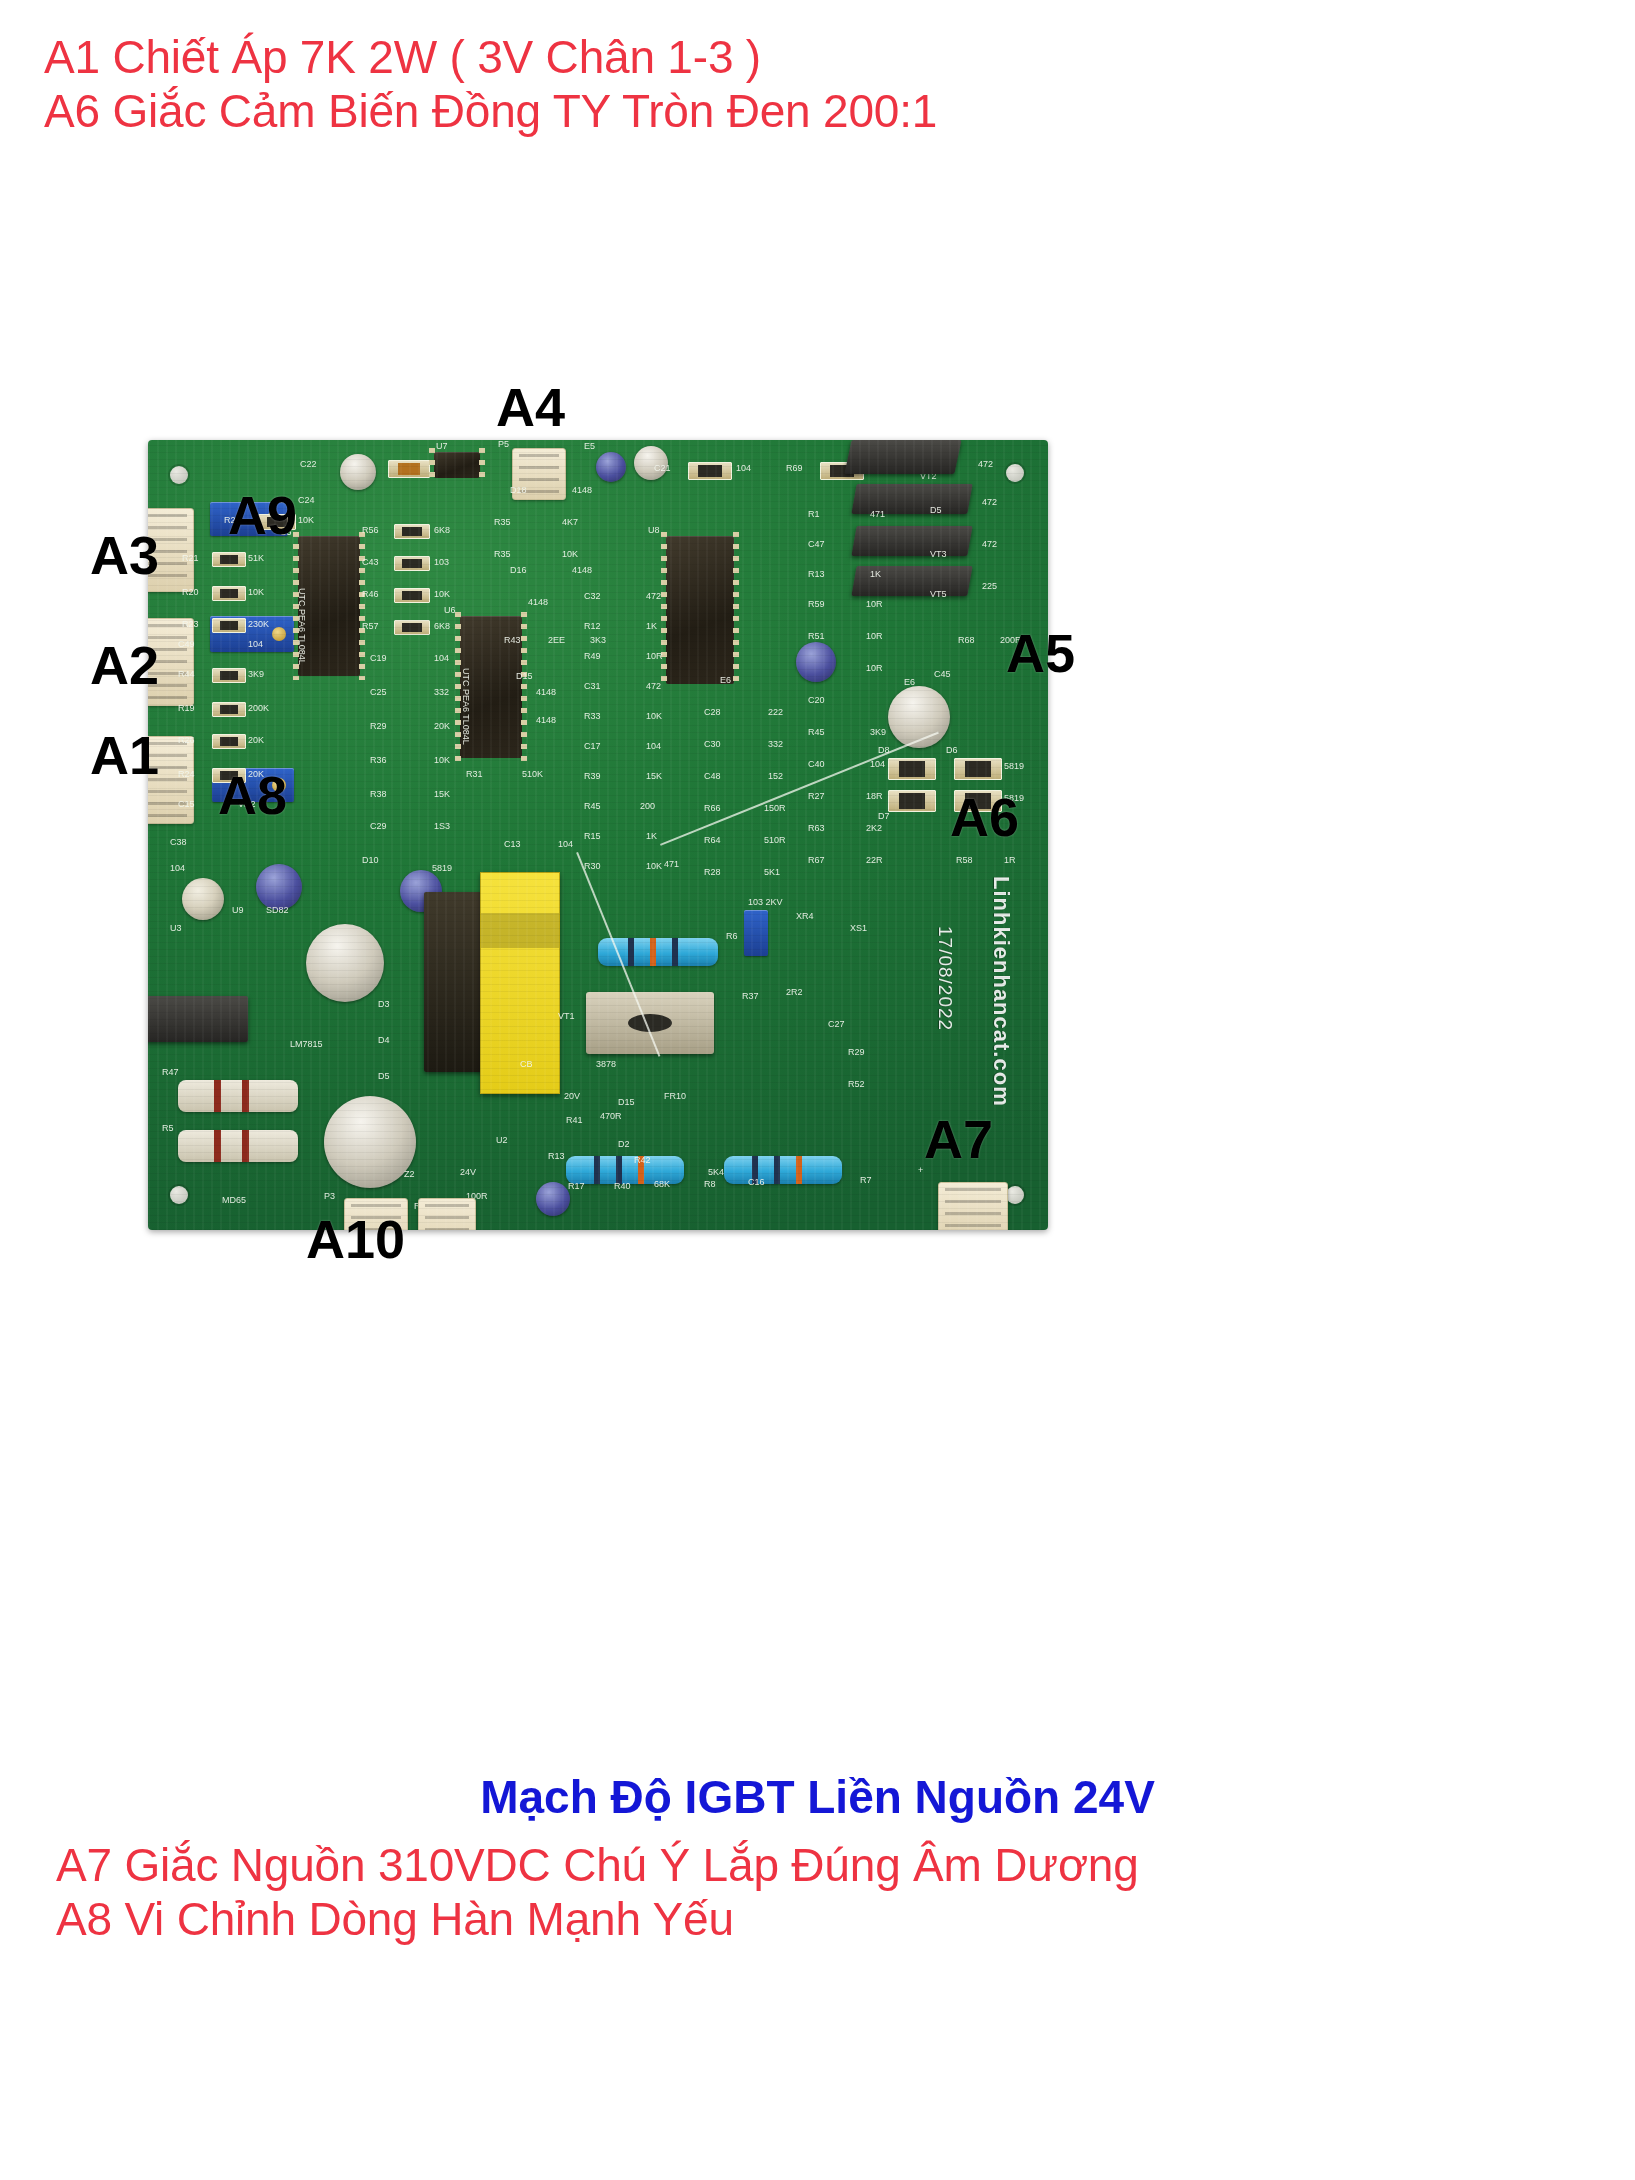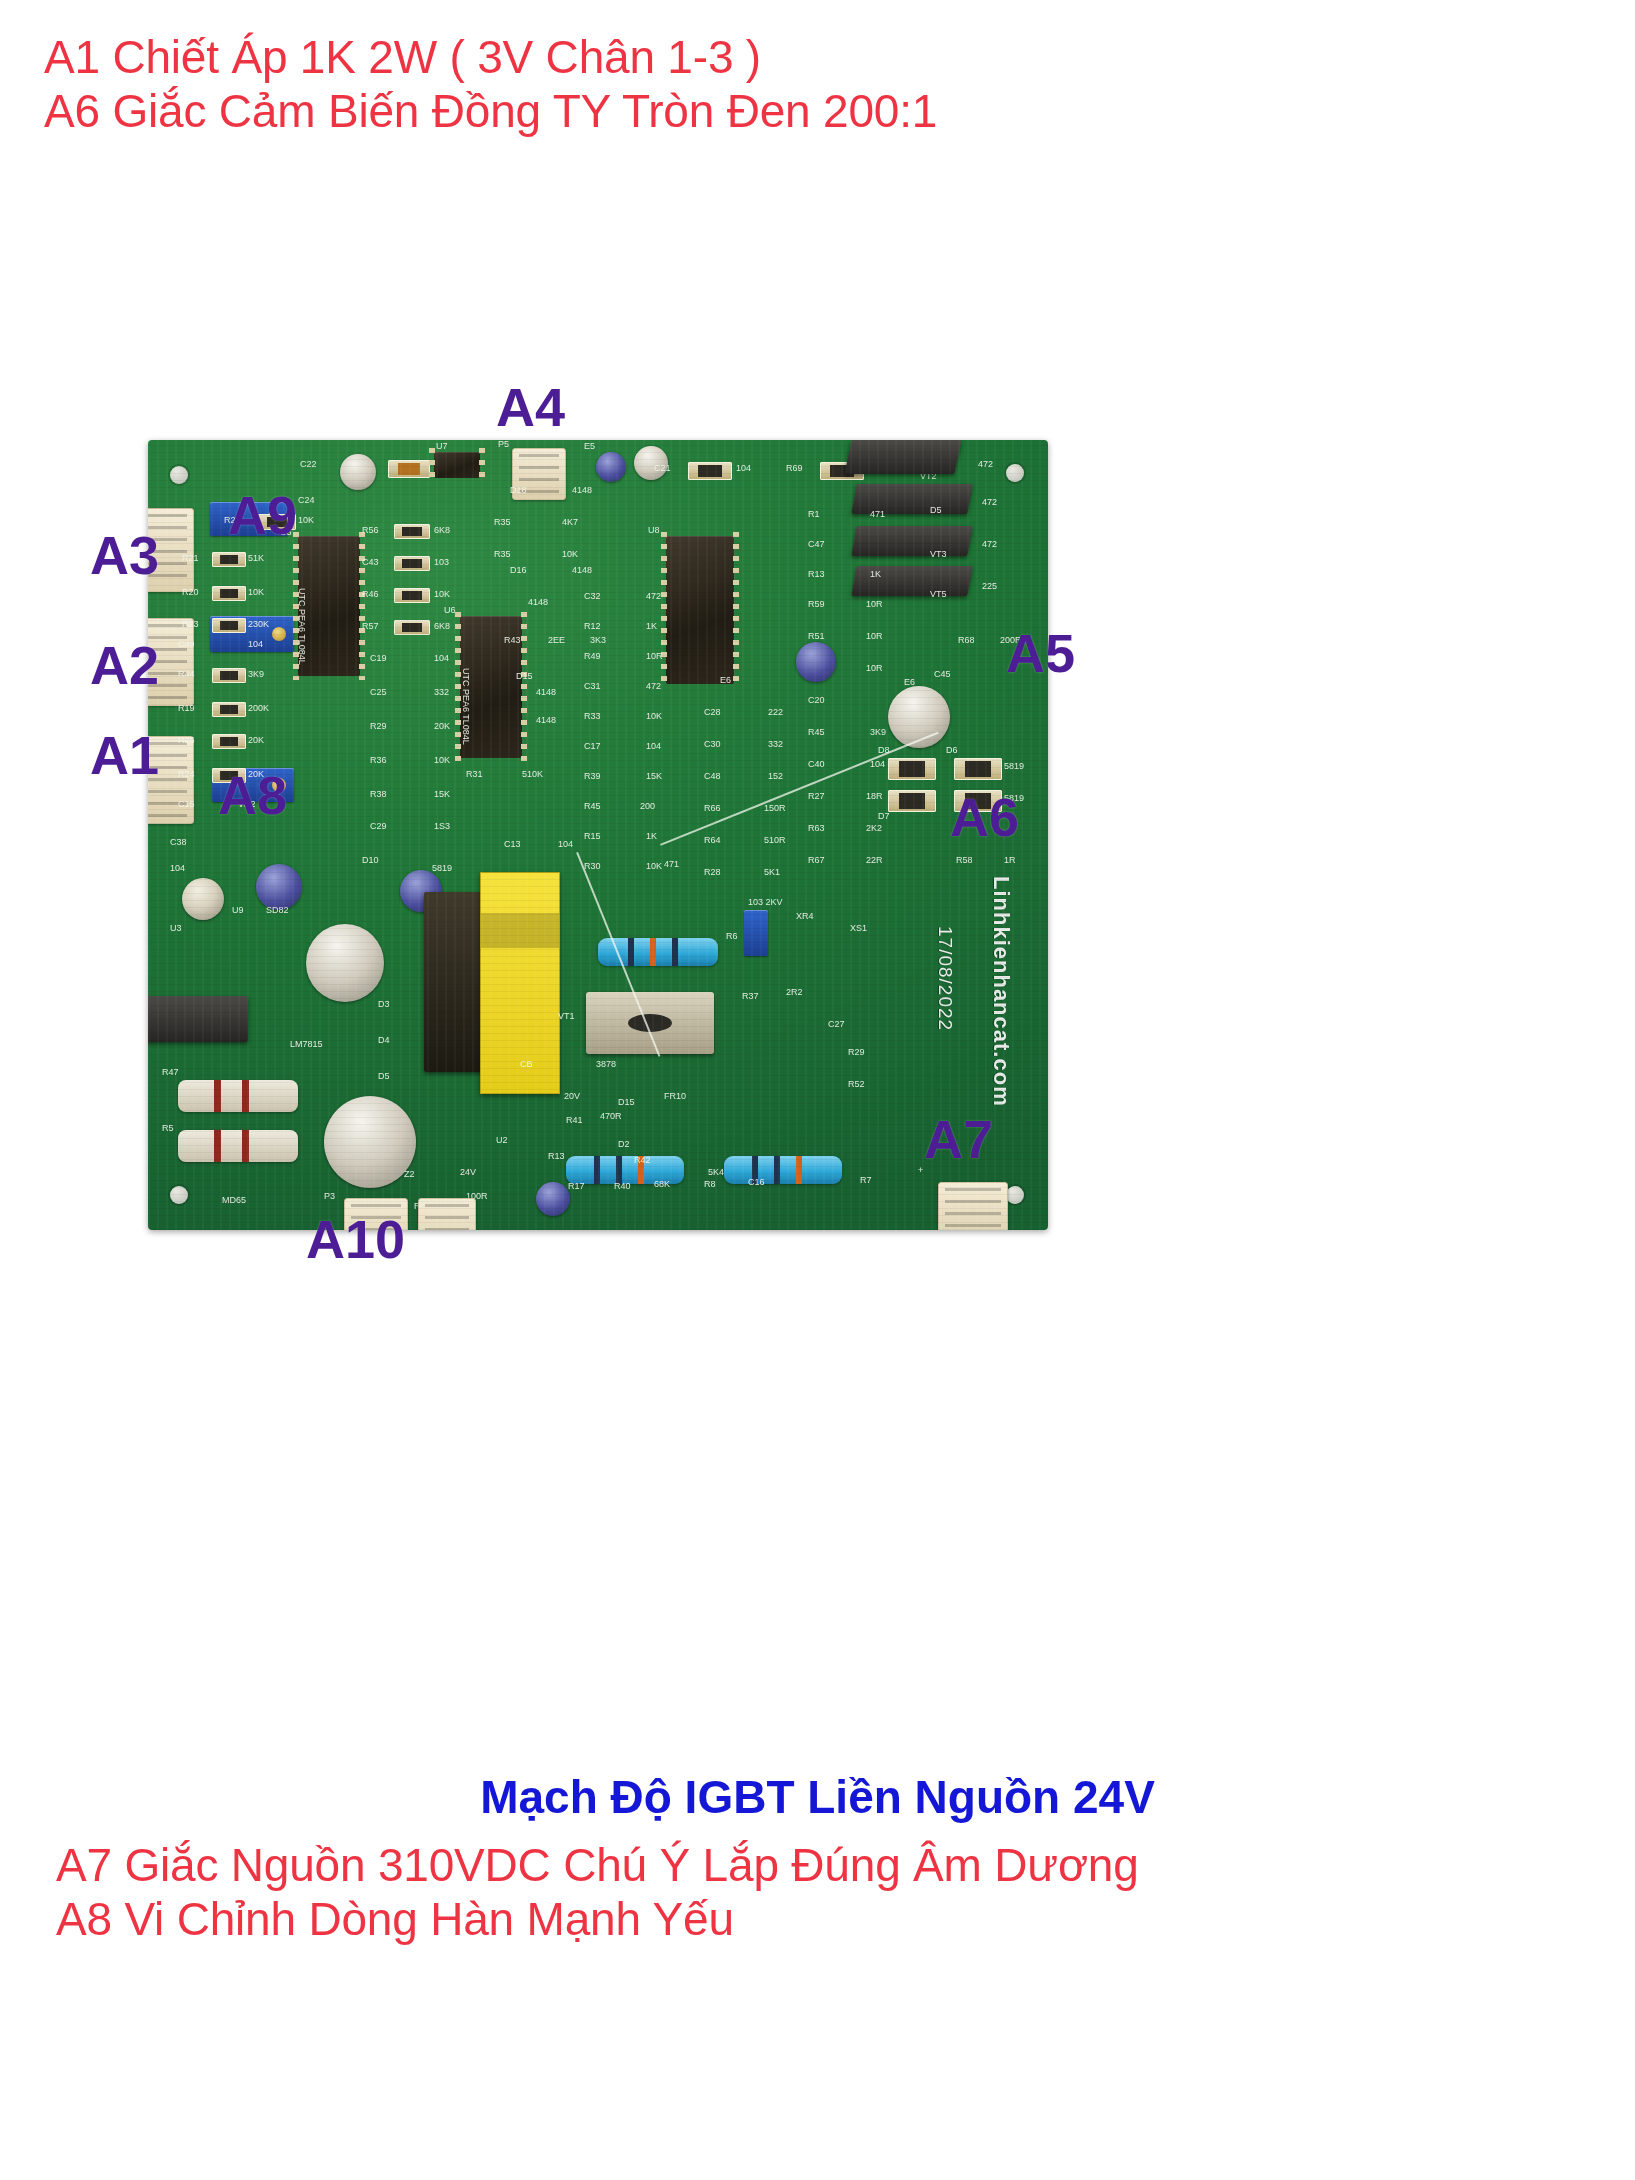--- a/index.html
+++ b/index.html
@@ -90,37 +90,37 @@
   .xfmr{position:absolute;background:linear-gradient(180deg,#f6e23c,#e4cc18);border:1px solid #b9a413;
     box-shadow:0 2px 5px rgba(0,0,0,.45);}
   .xfmr i{position:absolute;left:0;right:0;top:18%;height:16%;background:rgba(0,0,0,.18);display:block;}
   .core{position:absolute;background:linear-gradient(180deg,#403a2b,#1d1a12);border-radius:2px;box-shadow:0 2px 4px rgba(0,0,0,.5);}
   .ct{position:absolute;background:linear-gradient(180deg,#d9d2bd,#a79f86);border-radius:3px;box-shadow:0 2px 4px rgba(0,0,0,.45);}
   .ct i{position:absolute;left:50%;top:50%;width:44px;height:18px;margin:-9px 0 0 -22px;border-radius:50%;background:#2b2a24;display:block;}
   .wire{position:absolute;height:2px;background:rgba(245,248,240,.75);transform-origin:0 0;}
 
   
   .mk{
-    position:absolute;color:#4c1d95;font-size:54px;line-height:54px;font-weight:700;
+    position:absolute;color:#000000;font-size:54px;line-height:54px;font-weight:700;
     white-space:nowrap;text-shadow:0 0 2px rgba(255,255,255,.35);
   }
   .wm{
     position:absolute;color:rgba(255,255,255,.9);font-size:22px;font-weight:700;
     white-space:nowrap;writing-mode:vertical-rl;letter-spacing:1px;
     text-shadow:0 1px 1px rgba(0,0,0,.45);
   }
   .wm.date{font-size:19px;font-weight:400;}
 </style>
 </head>
 <body>
 
 <div class="sheet">
 
   <div class="caption-top">
-    <div class="cap-line">A1 Chiết Áp 1K 2W ( 3V Chân 1-3 )</div>
+    <div class="cap-line">A1 Chiết Áp 7K 2W ( 3V Chân 1-3 )</div>
     <div class="cap-line">A6 Giắc Cảm Biến Đồng TY Tròn Đen 200:1</div>
   </div>
 
   <div class="photo">
 
     <div class="board">
 
       <div class="hole" style="left:22px;top:26px;"></div>
       <div class="hole" style="right:24px;top:24px;"></div>
       <div class="hole" style="left:22px;bottom:26px;"></div>

